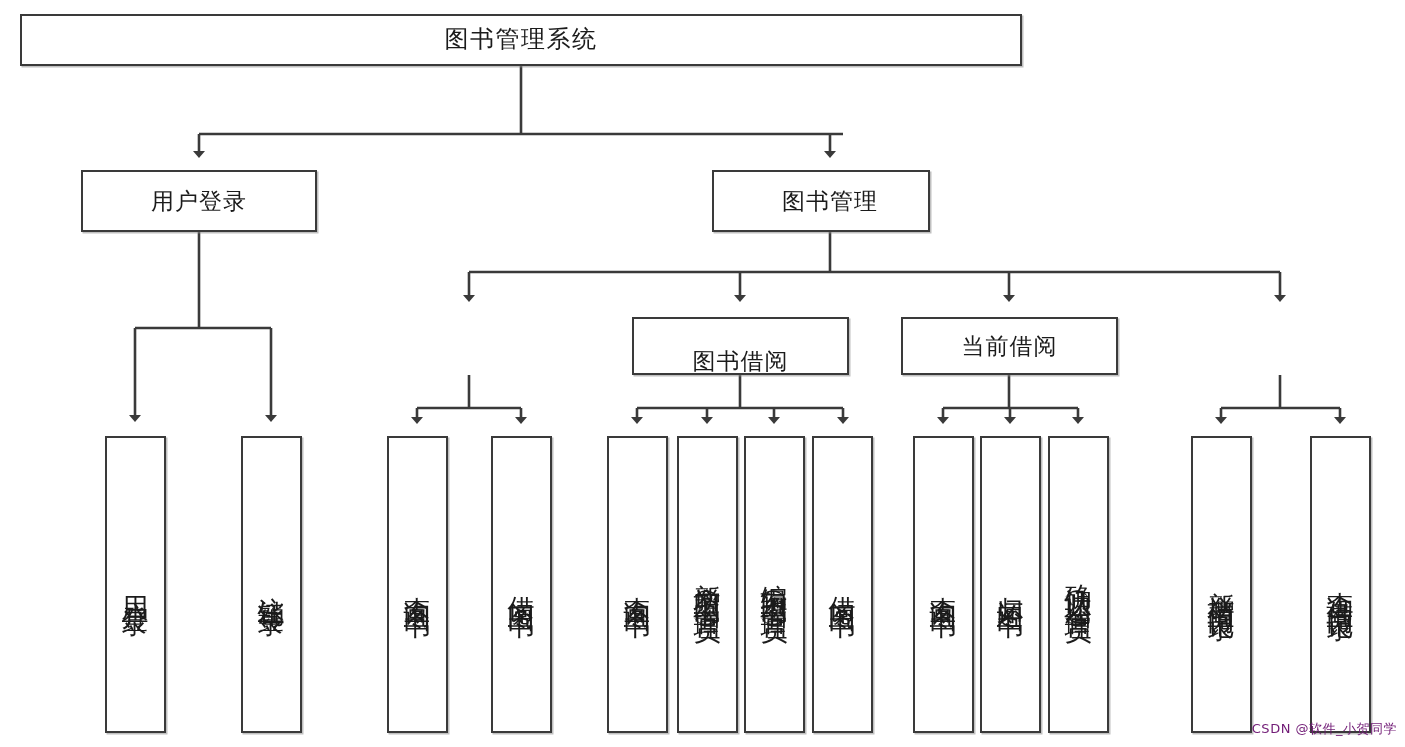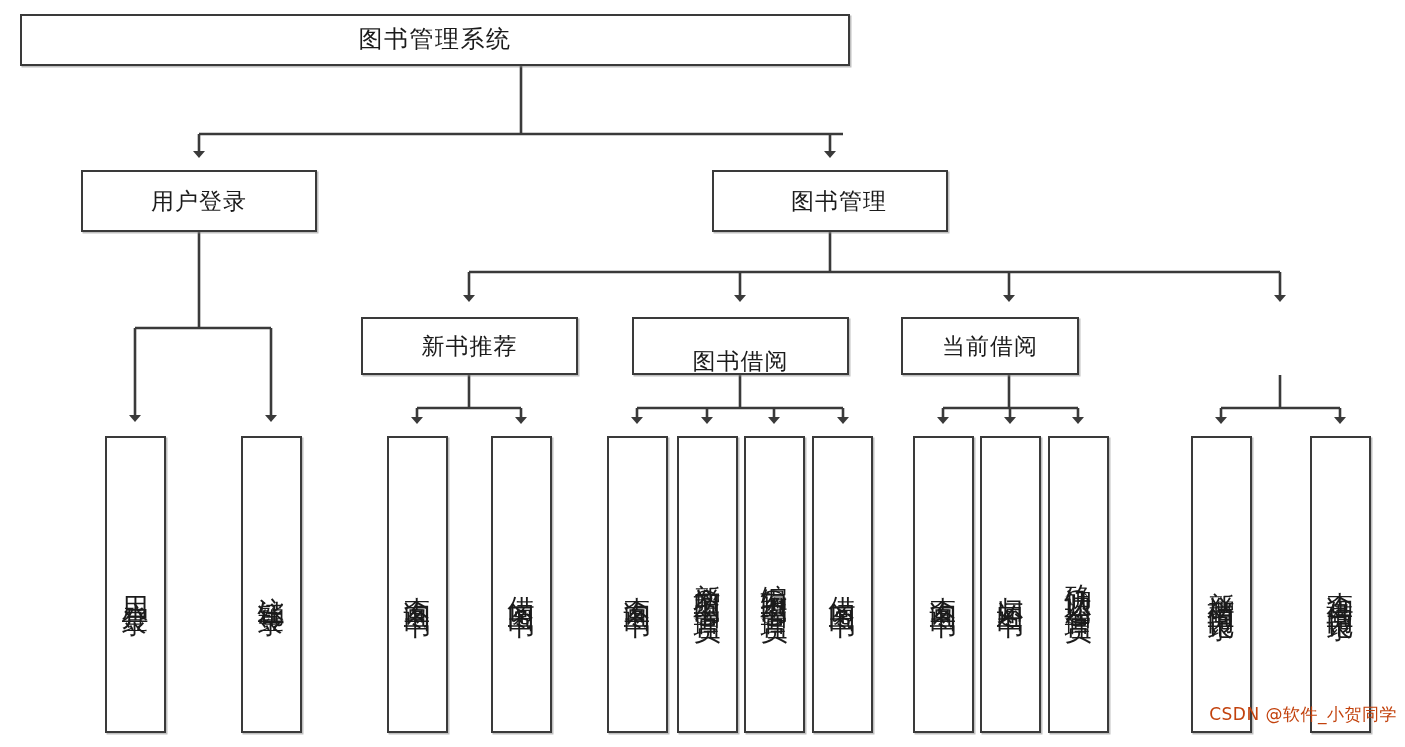--- a/index.html
+++ b/index.html
@@ -63,23 +63,23 @@
     text-orientation: upright;
     font-size: 27px;
     line-height: 1.0;
     letter-spacing: 5px;
     white-space: normal;
     max-height: 100%;
   }
   #watermark {
     position: absolute;
     right: 8px;
-    bottom: 21px;
-    font-size: 17px;
-    color: #c2410c;
+    bottom: 9px;
+    font-size: 13px;
+    color: #701a75;
     letter-spacing: 0.5px;
     white-space: nowrap;
     user-select: none;
   }
 </style>
 </head>
 <body>
 
 <div id="diagram-root">
 
@@ -126,38 +126,35 @@
       <path d="M1010,408 L1010,420" marker-end="url(#arrowhead)"></path>
       <path d="M1078,408 L1078,420" marker-end="url(#arrowhead)"></path>
 
       <path d="M1280,375 L1280,408"></path>
       <path d="M1221,408 L1340,408"></path>
       <path d="M1221,408 L1221,420" marker-end="url(#arrowhead)"></path>
       <path d="M1340,408 L1340,420" marker-end="url(#arrowhead)"></path>
     </g>
   </svg>
 
-  <div class="node horiz root" style="left:20px; top:14px; width:830px; height:52px;">
+  <div class="node horiz root" style="left:20px; top:14px; width:1002px; height:52px;">
     <span class="node-label">图书管理系统</span>
   </div>
 
   <div class="node horiz" style="left:81px; top:170px; width:236px; height:62px;">
     <span class="node-label">用户登录</span>
   </div>
-  <div class="node horiz" style="left:712px; top:170px; width:236px; height:62px;padding-left:18px;">
+  <div class="node horiz" style="left:712px; top:170px; width:218px; height:62px;padding-left:18px;">
     <span class="node-label">图书管理</span>
   </div>
 
-  <div class="node horiz" style="left:361px; top:317px; width:217px; height:58px;">
-    <span class="node-label">新书推荐</span>
-  </div>
   <div class="node horiz" style="left:632px; top:317px; width:217px; height:58px;align-items:flex-end;">
     <span class="node-label">图书借阅</span>
   </div>
-  <div class="node horiz" style="left:901px; top:317px; width:178px; height:58px;">
+  <div class="node horiz" style="left:901px; top:317px; width:217px; height:58px;">
     <span class="node-label">当前借阅</span>
   </div>
 
   <div class="node vert" style="left:105px; top:436px; width:61px; height:297px;">
     <span class="node-label">用户登录</span>
   </div>
   <div class="node vert" style="left:241px; top:436px; width:61px; height:297px;">
     <span class="node-label">注销登录</span>
   </div>
 

